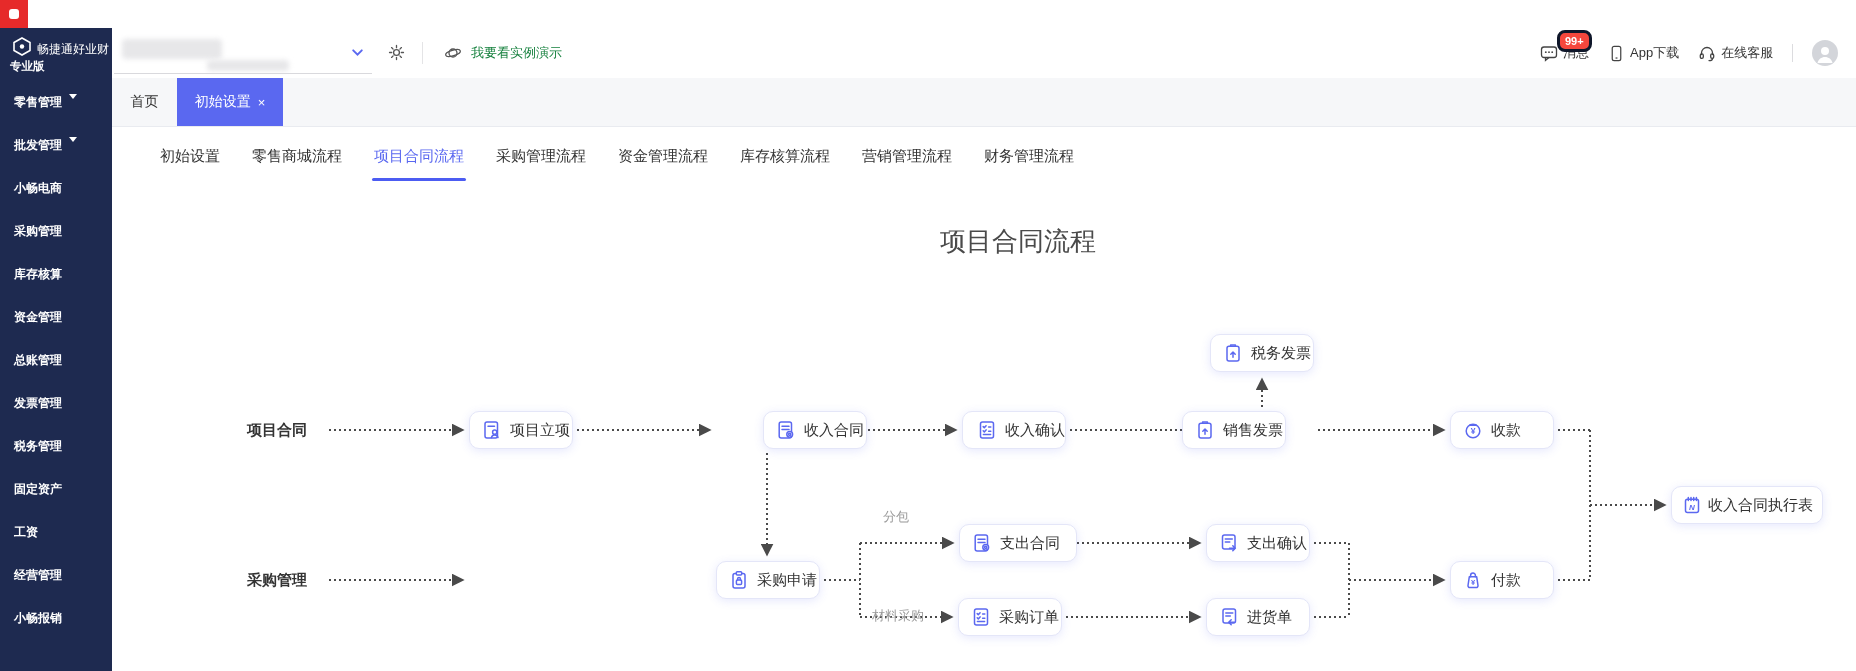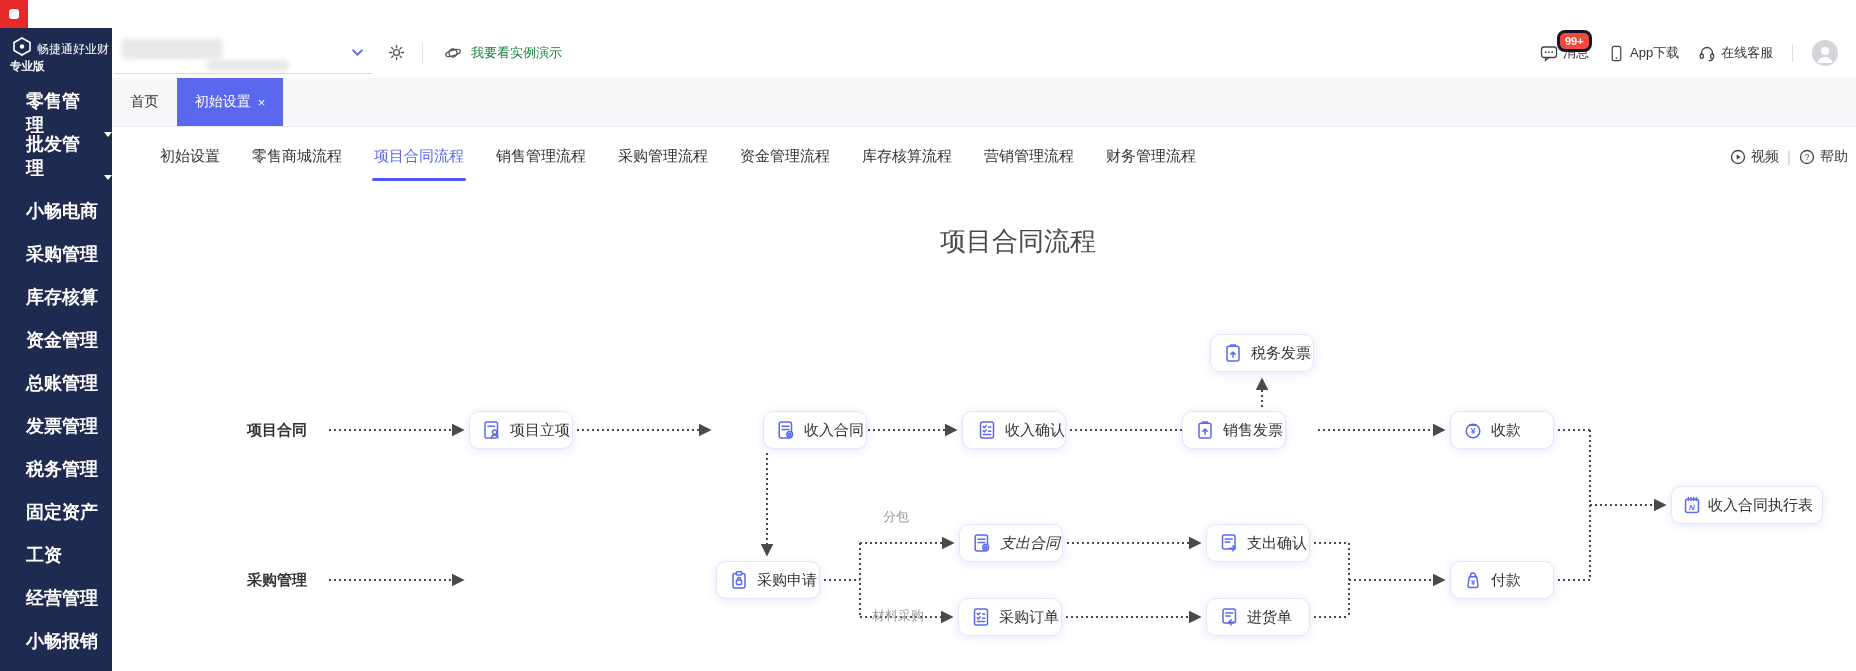--- a/index.html
+++ b/index.html
@@ -9,21 +9,21 @@
   #browser-strip{position:absolute;left:0;top:0;width:1856px;height:28px;background:#fff}
   #corner-badge{position:absolute;left:0;top:0;width:28px;height:28px;background:#e62a2a;
       display:flex;align-items:center;justify-content:center}
   #corner-badge .dot{width:10px;height:10px;background:#fff;border-radius:3px}
   
   #sidebar{position:absolute;left:0;top:28px;width:112px;height:643px;background:#1e2a50;color:#fff}
   #logo-icon{position:absolute;left:11px;top:8px}
   #brand-name{position:absolute;left:37px;top:13px;font-size:12px;white-space:nowrap;overflow:hidden;width:75px}
   #edition{position:absolute;left:10px;top:31px;font-size:11.5px;font-weight:600}
   #sidebar-list{position:absolute;left:0;top:66px;width:112px}
-  .side-item{height:43px;display:flex;align-items:flex-end;padding-left:26px;font-size:18px;font-weight:600;cursor:pointer}
+  .side-item{height:43px;display:flex;align-items:flex-start;padding-left:14px;font-size:12px;font-weight:600;cursor:pointer}
   .tri{width:0;height:0;border-left:4px solid transparent;border-right:4px solid transparent;border-top:5px solid #fff;margin-left:7px}
   
   #topbar{position:absolute;left:112px;top:28px;width:1744px;height:50px;background:#fff}
   .blur-blob{position:absolute;background:#e7e7e9;border-radius:4px;filter:blur(2.5px)}
   #company-underline{position:absolute;left:2px;top:45px;width:258px;border-bottom:1px solid #d9d9dd}
   #company-caret{position:absolute;left:238px;top:17px}
   #gear-btn{position:absolute;left:276px;top:16px;cursor:pointer}
   .v-div{position:absolute;top:14px;width:1px;height:22px;background:#e4e4e6}
   #demo-link{position:absolute;left:332px;top:0;height:50px;display:flex;align-items:center;gap:9px;
       font-size:13px;color:#15803d;cursor:pointer}
@@ -199,44 +199,26 @@
         <span>初始设置</span>
         <span class="tab-close">×</span>
       </div>
     </div>
 
   <div id="navrow">
     <div id="nav-items">
         <div class="nav-item">初始设置</div>
         <div class="nav-item">零售商城流程</div>
         <div class="nav-item active">项目合同流程</div>
-        <div class="nav-item">销售管理流程</div>
         <div class="nav-item">采购管理流程</div>
         <div class="nav-item">资金管理流程</div>
         <div class="nav-item">库存核算流程</div>
         <div class="nav-item">营销管理流程</div>
         <div class="nav-item">财务管理流程</div>
       </div>
-    <div id="nav-right">
-      <div class="nr-group">
-        <svg width="16" height="16" viewBox="0 0 16 16" fill="none" stroke="#444" stroke-width="1.3">
-          <circle cx="8" cy="8" r="6.5"></circle>
-            <path d="M6.7 5.5l3.9 2.5-3.9 2.5z" fill="#444" stroke="none"></path>
-        </svg>
-        <span>视频</span>
-      </div>
-      <span class="sep">|</span>
-      <div class="nr-group">
-        <svg width="16" height="16" viewBox="0 0 16 16" fill="none" stroke="#444" stroke-width="1.3">
-          <circle cx="8" cy="8" r="6.5"></circle>
-            <text x="8" y="11" font-size="8.5" text-anchor="middle" fill="#444" stroke="none">?</text>
-        </svg>
-        <span>帮助</span>
-      </div>
-    </div>
   </div>
 
   <div id="canvas">
     <div id="flow-title">项目合同流程</div>
     <svg id="edges" width="1744" height="485">
       <defs>
         <marker id="arrowhead" viewBox="0 0 10 10" refX="8" refY="5" markerWidth="6.5" markerHeight="6.5" orient="auto-start-reverse">
           <path d="M0 0 L10 5 L0 10 z" fill="#4a4a4a"></path>
         </marker>
       </defs>
@@ -316,21 +298,21 @@
       </div>
       <div class="flow-node" style="left: 604px; top: 375px; width: 104px;">
         <svg width="20" height="20" viewBox="0 0 20 20" fill="none" stroke="currentColor" stroke-width="1.5" stroke-linecap="round" stroke-linejoin="round">
           <rect x="4" y="3.5" width="12" height="14.5" rx="2"></rect>
           <rect x="7.3" y="1.8" width="5.4" height="3.2" rx="1" fill="#fff"></rect>
           <rect x="7.4" y="10" width="5.2" height="4.6" rx="1"></rect>
           <path d="M8.6 10V8.8a1.4 1.4 0 0 1 2.8 0V10"></path>
         </svg>
         <span>采购申请</span>
       </div>
-      <div class="flow-node" style="left: 847px; top: 338px; width: 104px; font-style: italic;">
+      <div class="flow-node" style="left: 847px; top: 338px; width: 118px;">
         <svg width="20" height="20" viewBox="0 0 20 20" fill="none" stroke="currentColor" stroke-width="1.5" stroke-linecap="round" stroke-linejoin="round">
           <rect x="3.2" y="2" width="12.3" height="16" rx="2"></rect>
           <path d="M6 6.2h7M6 9.4h7"></path>
           <circle cx="13.7" cy="14.3" r="2.9" fill="#fff"></circle>
           <circle cx="13.7" cy="14.3" r="1.1"></circle>
         </svg>
         <span>支出合同</span>
       </div>
       <div class="flow-node" style="left: 1094px; top: 338px; width: 104px;">
         <svg width="20" height="20" viewBox="0 0 20 20" fill="none" stroke="currentColor" stroke-width="1.5" stroke-linecap="round" stroke-linejoin="round">

